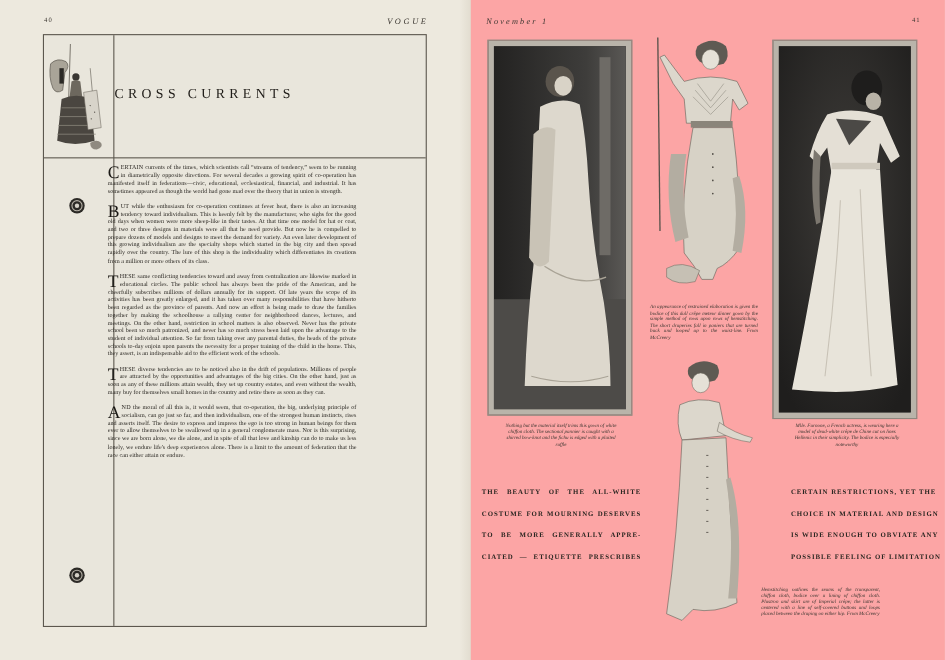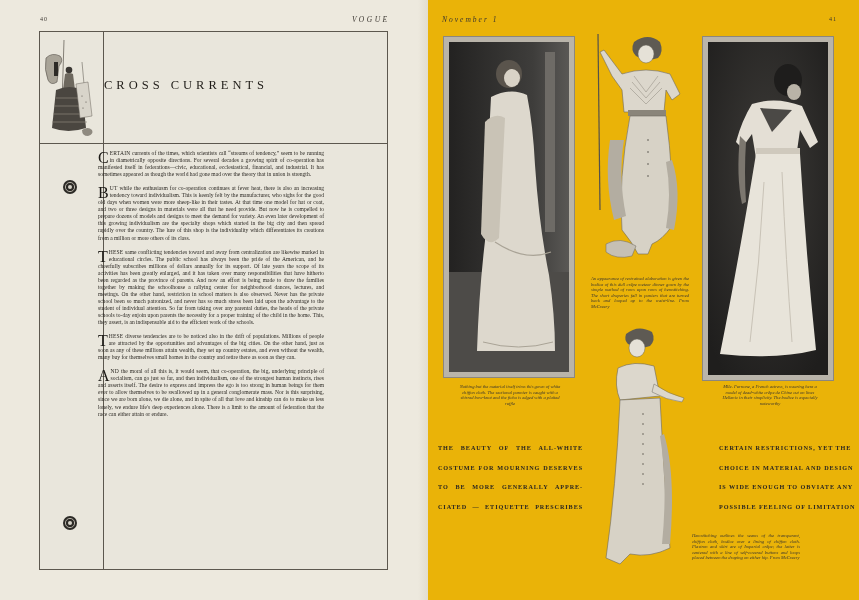--- a/index.html
+++ b/index.html
@@ -2,21 +2,21 @@
 <html><head>
 <meta charset="utf-8">
 <style>
   * { margin: 0; padding: 0; box-sizing: border-box; }
   html, body { width: 859px; height: 600px; overflow: hidden; background: #ebe6da; }
   body { position: relative; font-family: "Liberation Serif", "DejaVu Serif", serif; color: #2a2722; }
 
   .spread { position: absolute; left: 0; top: 0; width: 859px; height: 600px; }
   .page { position: absolute; top: 0; height: 600px; }
   .page-left { left: 0; width: 428px; background: #ede9de; }
-  .page-right { left: 428px; width: 431px; background: #eab308; }
+  .page-right { left: 428px; width: 431px; background: #fca5a5; }
   .gutter { position: absolute; left: 418px; top: 0; width: 24px; height: 600px;
     background: linear-gradient(to right, #ede9de 0%, #e2ddd0 40%, #d9d3c5 50%, #e4dfd3 62%, #efebe1 100%); }
 
   .folio { position: absolute; top: 16px; font-size: 6px; font-style: italic; letter-spacing: 1px; color: #3b3630; }
   .folio-num { font-style: normal; font-size: 6px; }
   .running-head { position: absolute; top: 15px; font-size: 7.5px; font-style: italic; letter-spacing: 2.5px; color: #3b3630; }
 
   
   .frame { position: absolute; left: 39px; top: 31px; width: 349px; height: 539px; border: 1px solid #5c574e; background: #e9e6dc; }
   .frame-vline { position: absolute; left: 63px; top: 0; width: 1px; height: 100%; background: #5c574e; }

